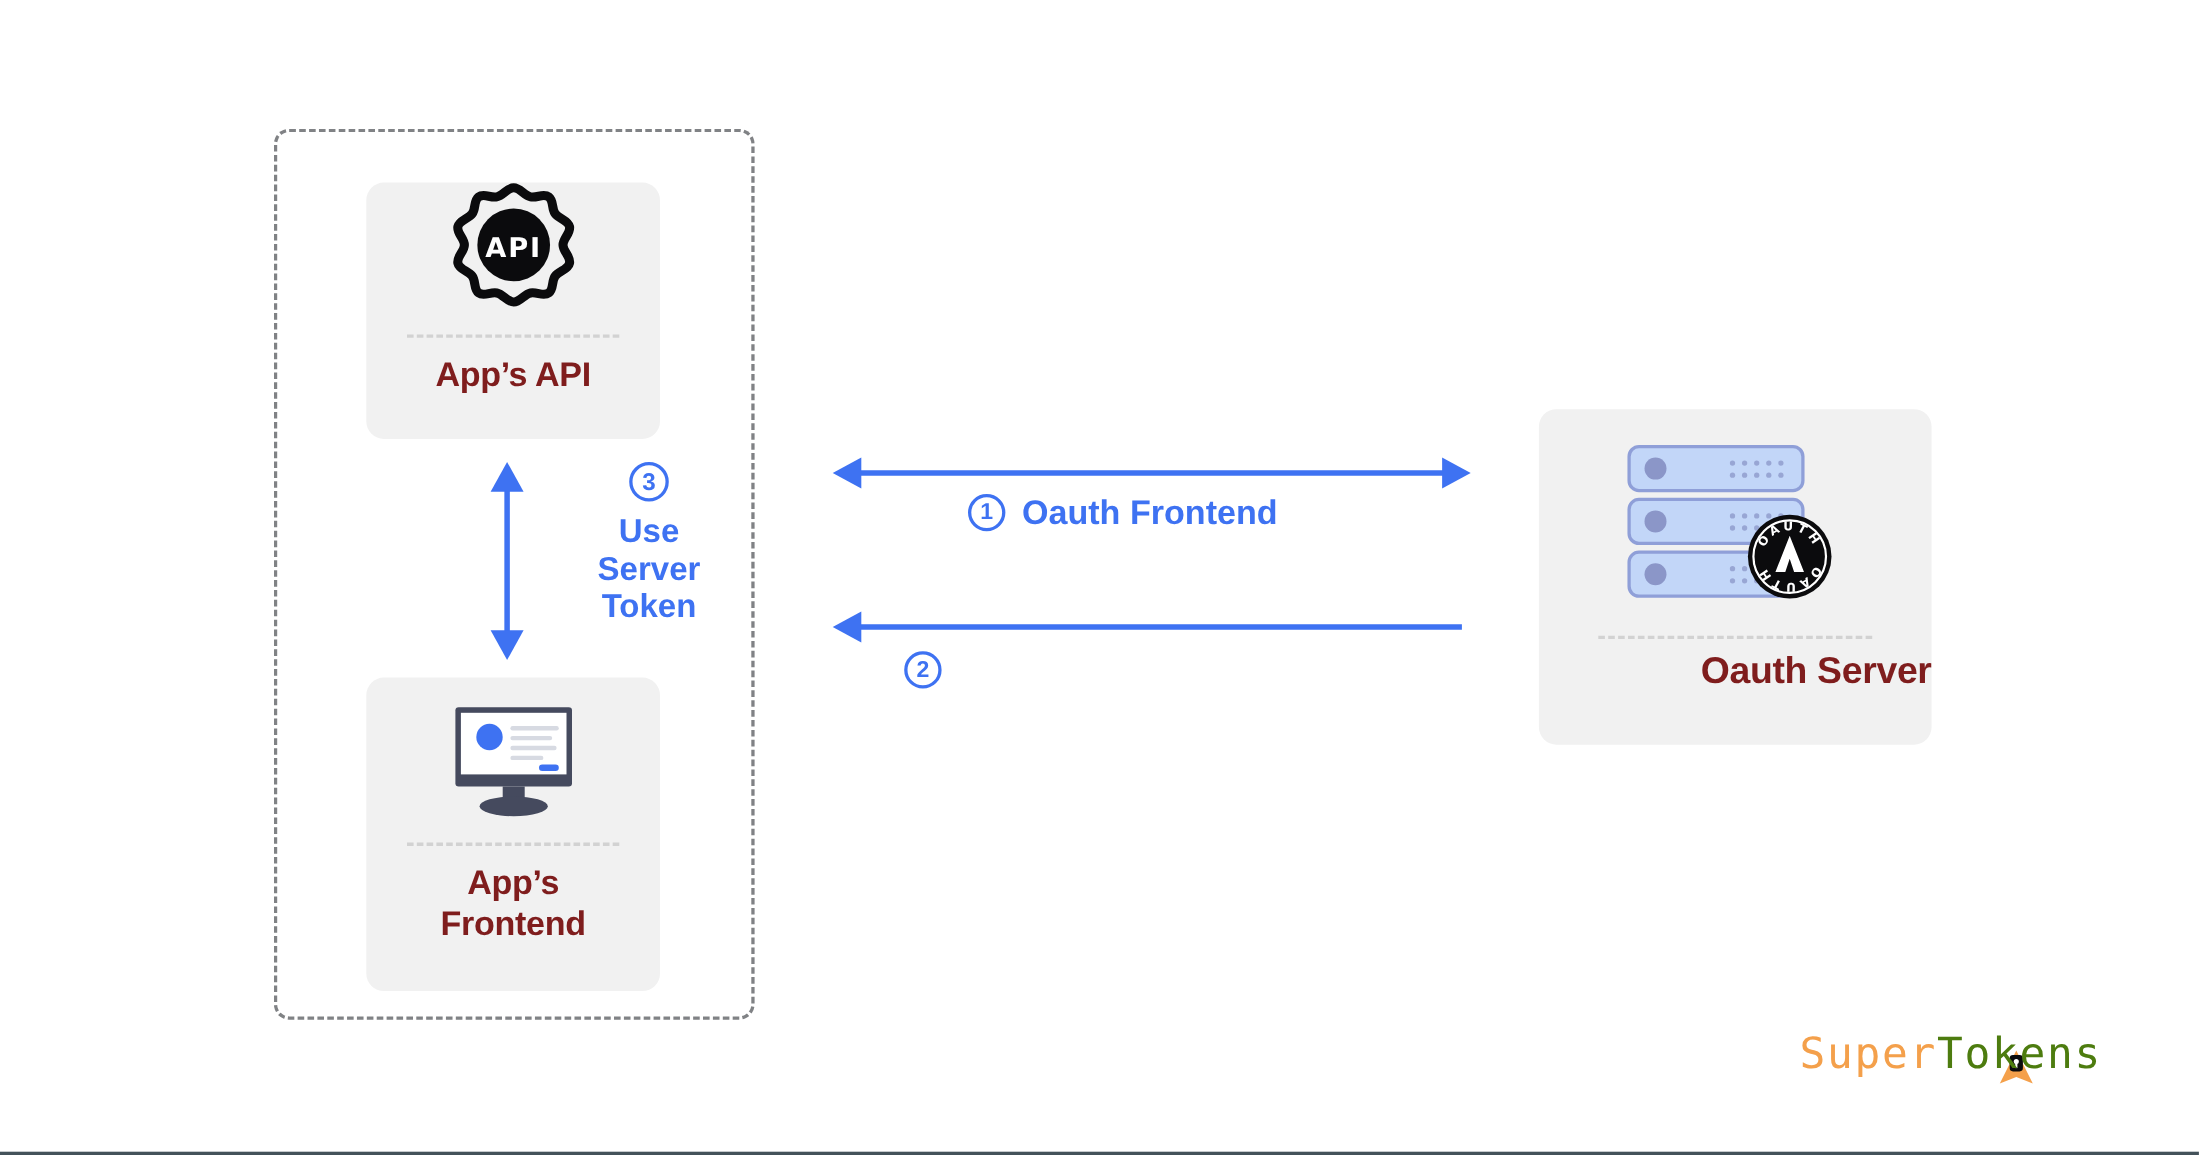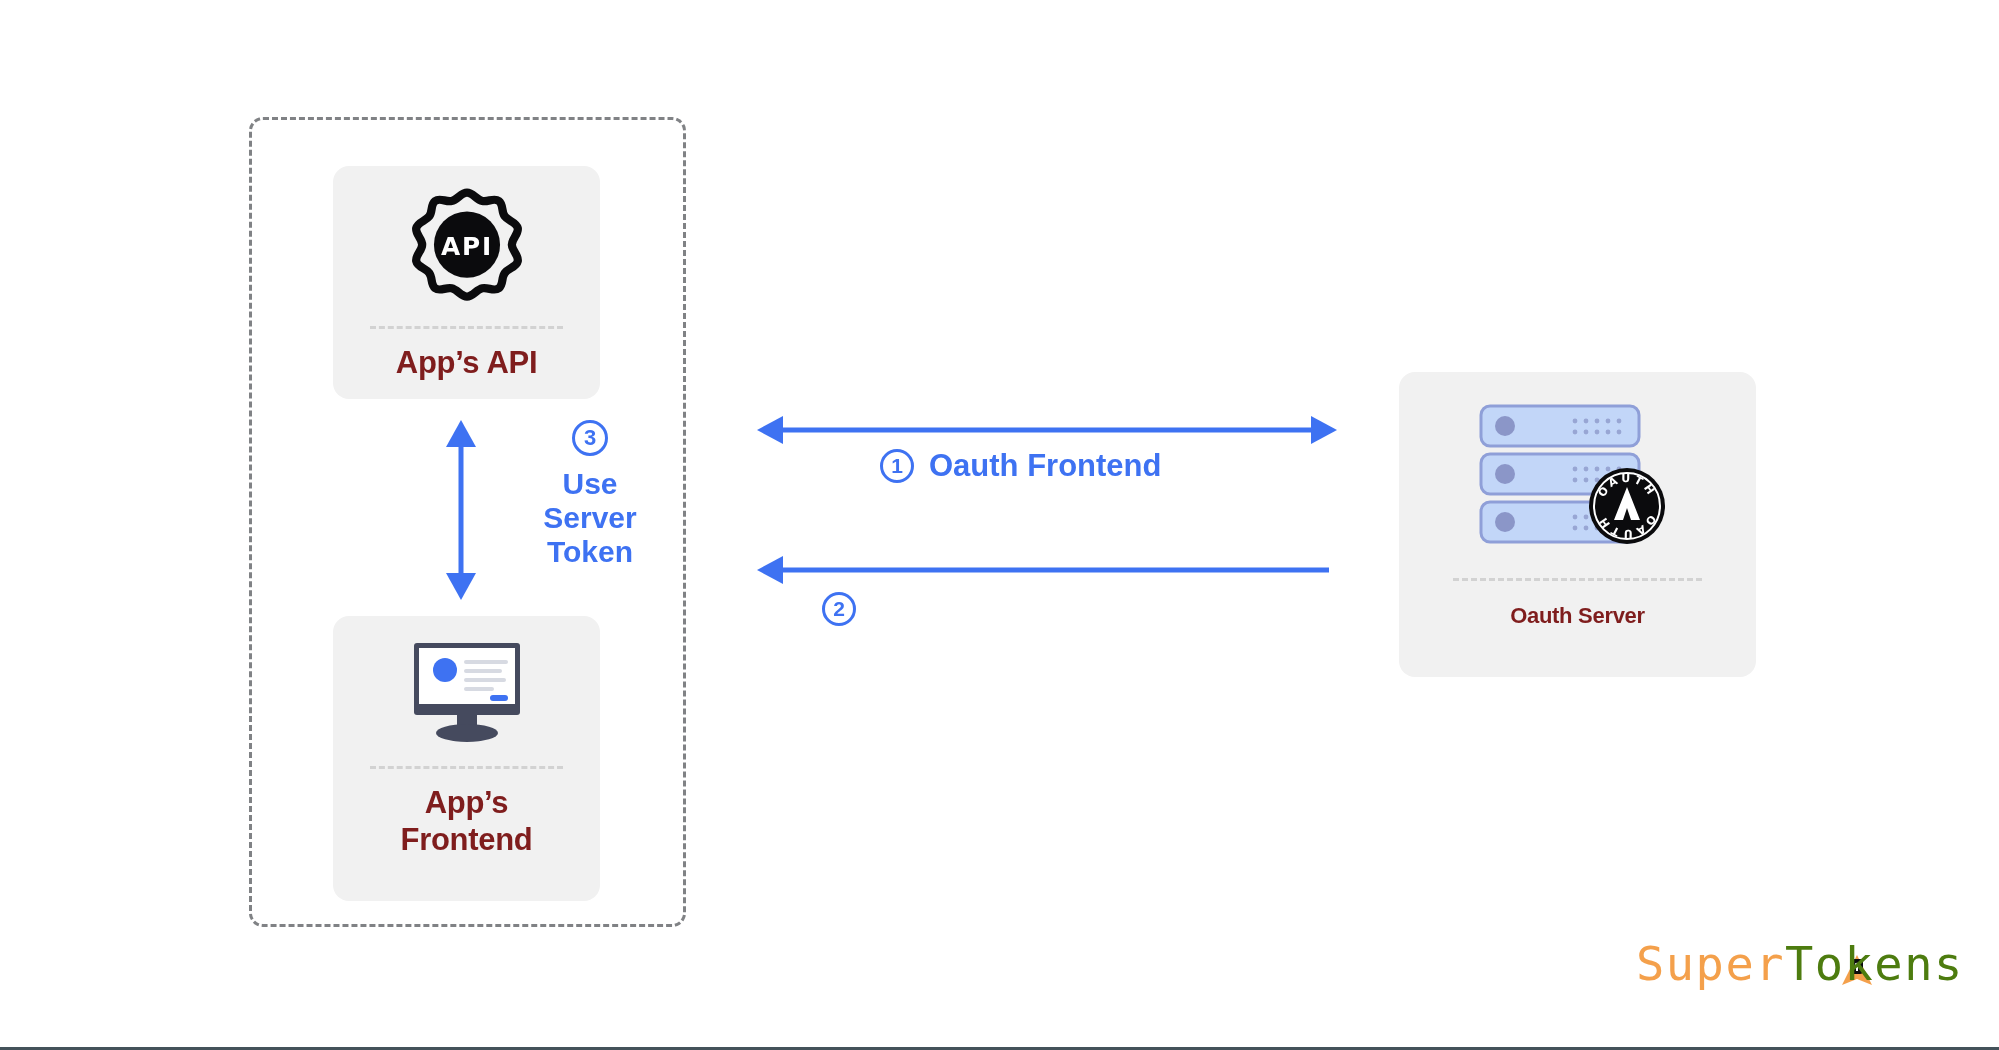--- a/index.html
+++ b/index.html
@@ -65,21 +65,20 @@
     line-height: 1.18;
     width: 100%;
   }
 
   
   #card-api {
     left: 333px;
     top: 166px;
     width: 267px;
     height: 233px;
-    padding-top: 22px;
   }
   #card-api .node-label { font-size: 31px; margin-top: 16px; }
   #card-api .node-divider { margin-top: 20px; }
 
   
   #card-frontend {
     left: 333px;
     top: 616px;
     width: 267px;
     height: 285px;
@@ -89,21 +88,21 @@
   #card-frontend .node-divider { margin-top: 22px; }
 
   
   #card-oauth {
     left: 1399px;
     top: 372px;
     width: 357px;
     height: 305px;
     padding-top: 30px;
   }
-  #card-oauth .node-label { font-size: 22px; margin-top: 22px; }
+  #card-oauth .node-label { font-size: 34px; margin-top: 9px; text-align: right; }
   #card-oauth .node-divider { width: 70%; margin-top: 26px; }
 
   
   .conn-svg {
     position: absolute;
     overflow: visible;
   }
   .conn-line {
     stroke: #3e72f2;
     stroke-width: 5;
@@ -154,21 +153,21 @@
   #label-use-token .step-badge { width: 36px; height: 36px; font-size: 22px; margin-bottom: 11px; }
 
   
   #brand-logo {
     position: absolute;
     left: 1636px;
     top: 936px;
     display: flex;
     align-items: baseline;
     font-family: "DejaVu Sans Mono", monospace;
-    font-size: 47px;
+    font-size: 39px;
     letter-spacing: 1.5px;
     font-weight: normal;
   }
   #brand-super { color: #f4a04b; }
   #brand-tokens { color: #4d7c0f; position: relative; }
   #brand-cape {
     position: absolute;
     left: 53px;
     top: 17px;
     width: 38px;

